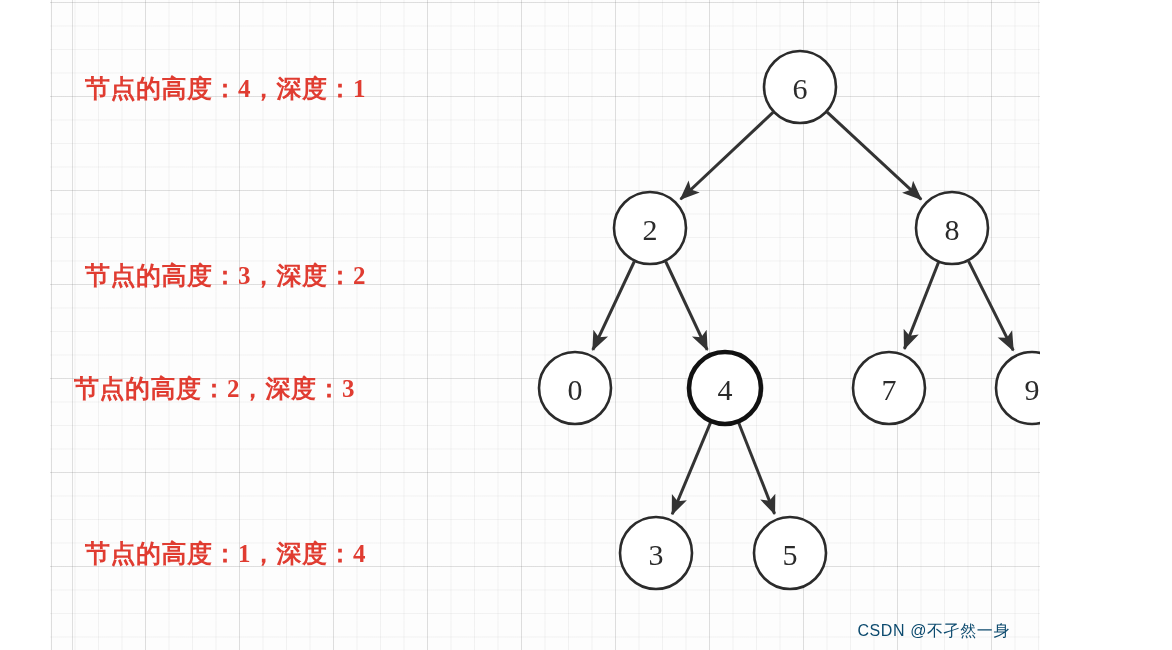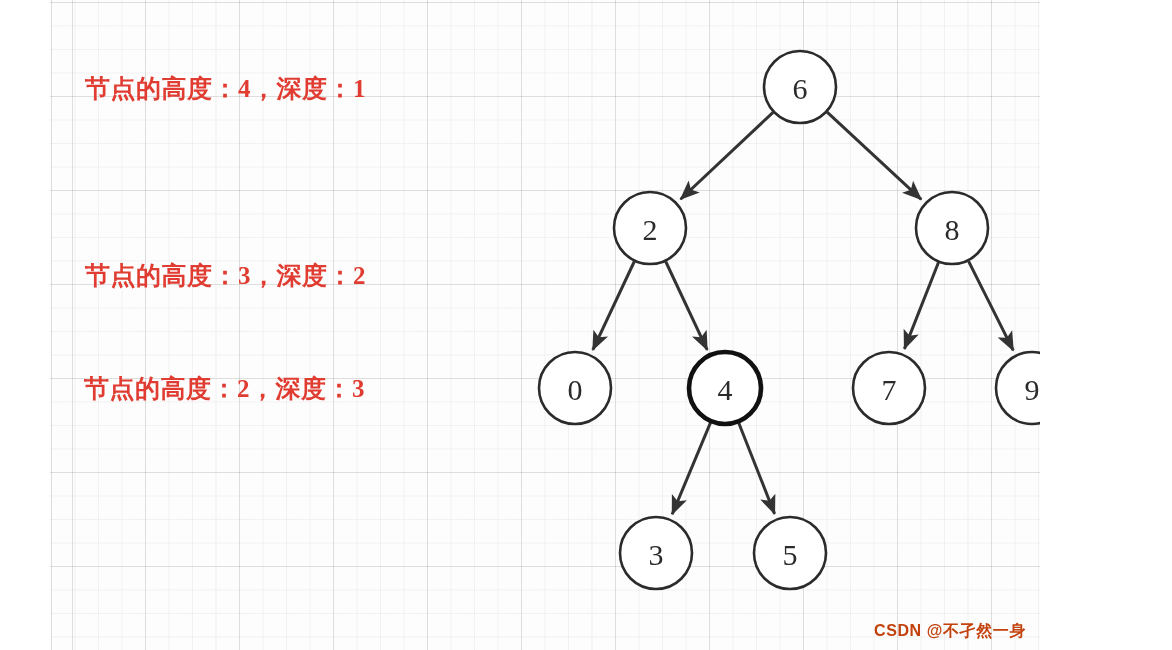--- a/index.html
+++ b/index.html
@@ -93,42 +93,42 @@
   }
   .edge-line {
     stroke: #333333;
     stroke-width: 3;
     fill: none;
   }
 
   
   #watermark {
     position: absolute;
-    right: 14px;
+    right: 30px;
     bottom: 8px;
-    color: #c2410c;
+    color: #0c4a6e;
     font-family: "Liberation Sans", sans-serif;
     font-size: 16px;
     letter-spacing: 0.6px;
     white-space: nowrap;
-    font-weight: bold;
   }
 </style>
 </head>
 <body>
 
 <div id="page">
 
   <div id="grid-bg"></div>
   <div id="grid-edge-left"></div>
   <div id="grid-edge-right"></div>
 
   <div class="depth-label" style="left: 85px; top: 72px;">节点的高度：4，深度：1</div>
   <div class="depth-label" style="left: 85px; top: 212px; margin-top: 47px;">节点的高度：3，深度：2</div>
-  <div class="depth-label" style="left: 84px; top: 372px;">节点的高度：2，深度：3</div>
+  <div class="depth-label" style="left: 74px; top: 372px;">节点的高度：2，深度：3</div>
+  <div class="depth-label" style="left: 85px; top: 537px;">节点的高度：1，深度：4</div>
 
   <svg id="tree-svg" viewBox="0 0 1172 650">
     <defs>
       <marker id="arrowhead" markerWidth="7" markerHeight="7" refX="6.2" refY="3.1" orient="auto" markerUnits="strokeWidth">
         <path d="M0,0.4 L6.6,3.1 L0,5.8 L1.5,3.1 Z" fill="#333333"></path>
       </marker>
     </defs>
     <g id="edges-group">
         <line x1="773.0407762506258" y1="112.34167032441181" x2="680.6023620938843" y2="199.23377963174875" class="edge-line" marker-end="url(#arrowhead)"></line>
         <line x1="827.1260680224827" y1="112.16299731032935" x2="921.2082471096143" y2="199.43659764773426" class="edge-line" marker-end="url(#arrowhead)"></line>

